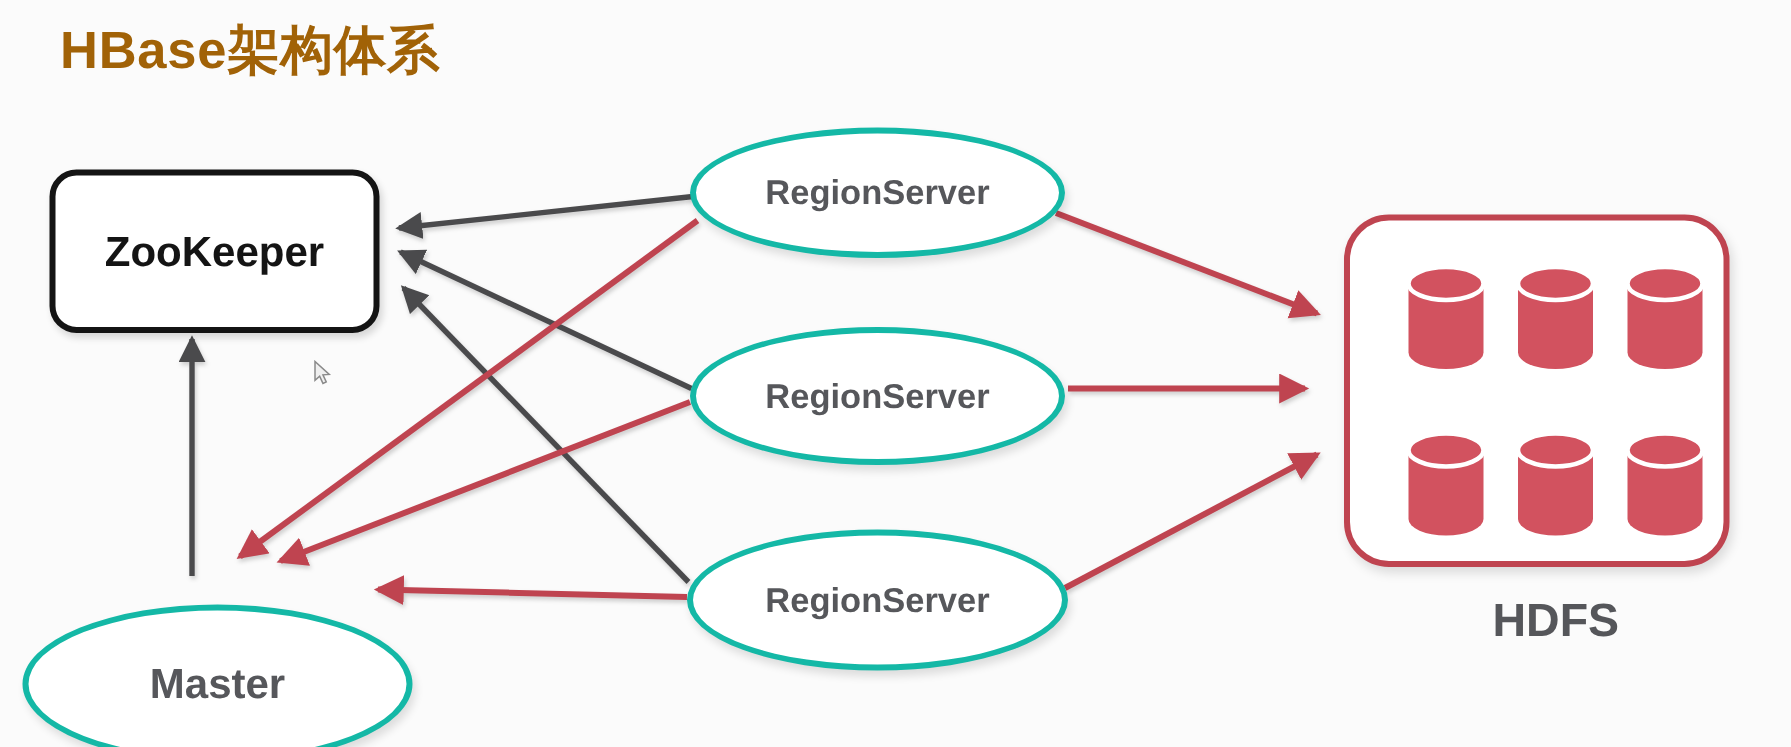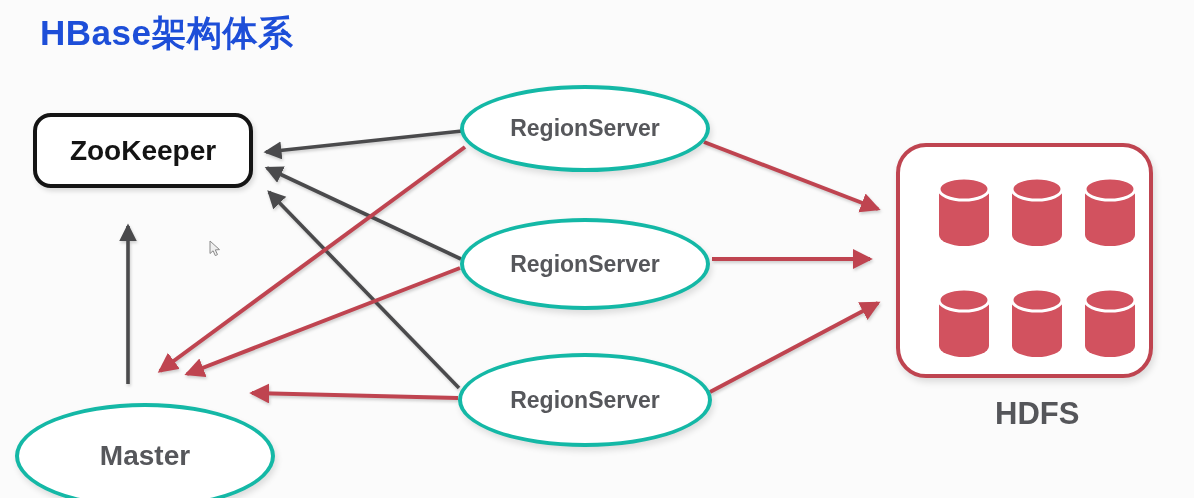--- a/index.html
+++ b/index.html
@@ -15,35 +15,35 @@
     background: #fbfbfb;
     overflow: hidden;
   }
   .title {
     position: absolute;
     left: 40px;
     top: 10px;
     margin: 0;
     font-size: 35px;
     font-weight: bold;
-    color: #1d4ed8;
+    color: #a16207;
     letter-spacing: 0.5px;
   }
   .node {
     position: absolute;
     box-sizing: border-box;
     background: #ffffff;
     display: flex;
     align-items: center;
     justify-content: center;
     text-align: center;
   }
   .zookeeper {
     left: 33px; top: 113px;
-    width: 220px; height: 75px;
+    width: 220px; height: 109px;
     border: 4px solid #141414;
     border-radius: 18px;
     font-size: 28px;
     font-weight: bold;
     color: #141414;
     box-shadow: 2px 3px 5px rgba(0,0,0,0.14);
   }
   .ellipse {
     border: 4px solid #14b8a6;
     border-radius: 50%;

